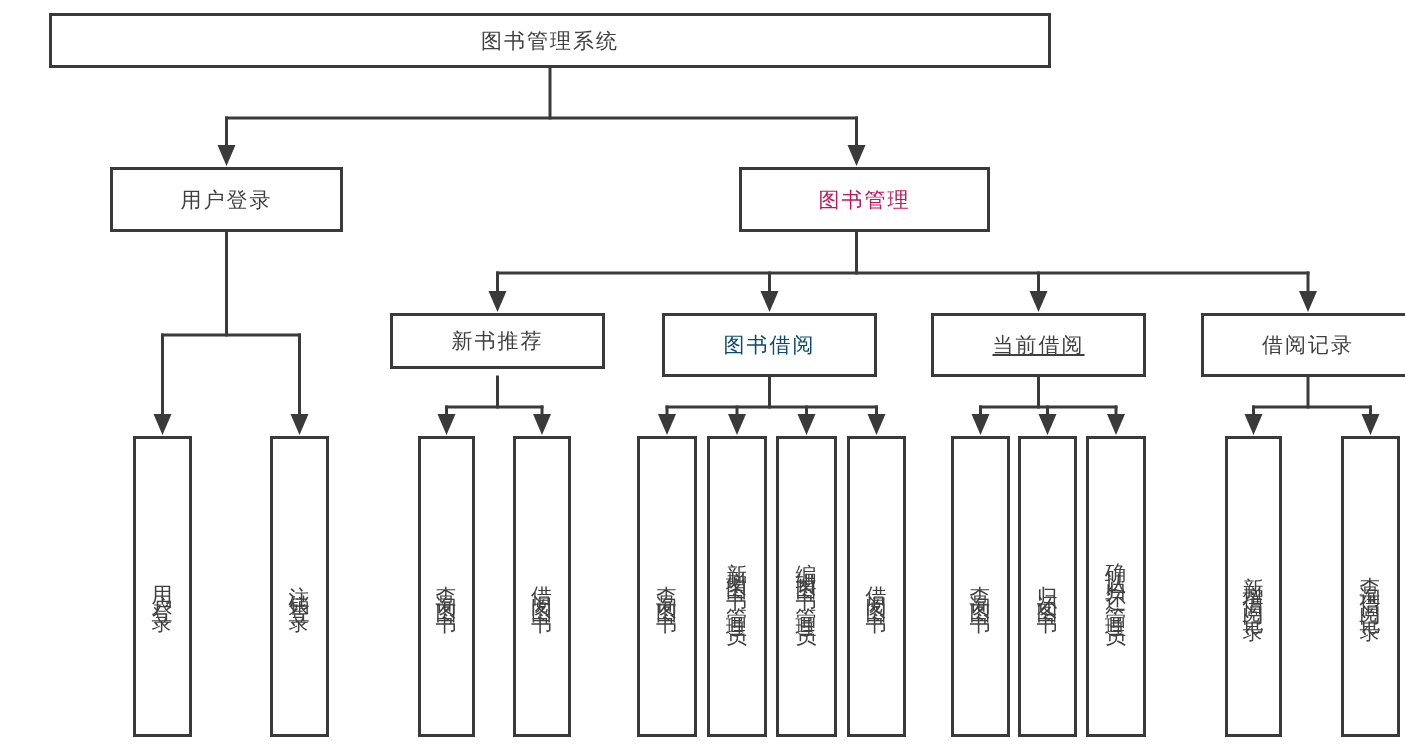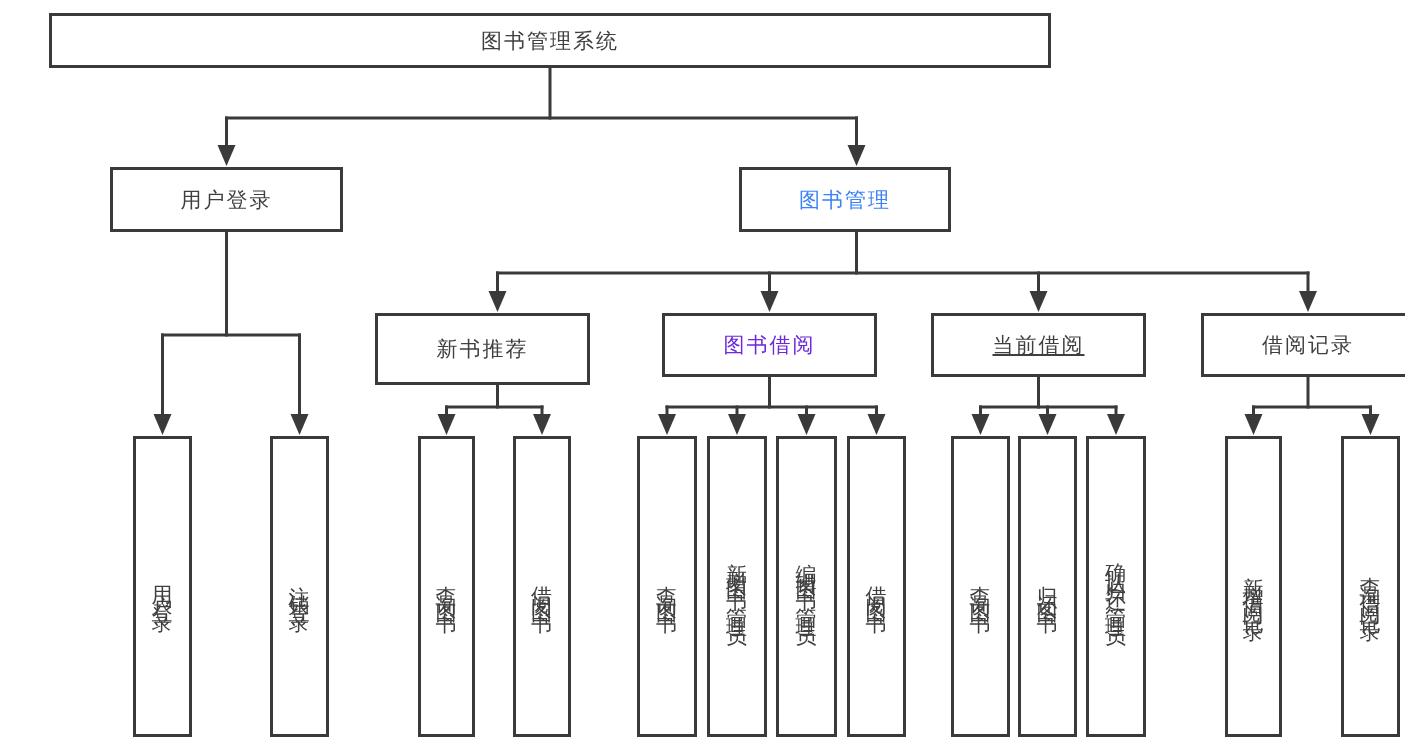--- a/index.html
+++ b/index.html
@@ -113,23 +113,23 @@
       <line x1="1280" y1="377" x2="1280" y2="407" stroke="#3a3a3a" stroke-width="3" stroke-linecap="square"></line>
       <line x1="1225.5" y1="407" x2="1342.5" y2="407" stroke="#3a3a3a" stroke-width="3" stroke-linecap="square"></line>
       <line x1="1225.5" y1="407" x2="1225.5" y2="417" stroke="#3a3a3a" stroke-width="3" stroke-linecap="square"></line>
       <polygon points="1216.5,414 1234.5,414 1225.5,435" fill="#3a3a3a"></polygon>
       <line x1="1342.5" y1="407" x2="1342.5" y2="417" stroke="#3a3a3a" stroke-width="3" stroke-linecap="square"></line>
       <polygon points="1333.5,414 1351.5,414 1342.5,435" fill="#3a3a3a"></polygon>
     </svg>
   <div id="nodes-layer">
       <div class="node horiz" style="left: 21px; top: 13px; width: 1002px; height: 55px; border-color: rgb(58, 58, 58); color: rgb(63, 63, 63);">图书管理系统</div>
       <div class="node horiz" style="left: 82px; top: 167px; width: 233px; height: 65px; border-color: rgb(58, 58, 58); color: rgb(63, 63, 63);">用户登录</div>
-      <div class="node horiz" style="left: 711px; top: 167px; width: 212px; height: 65px; border-color: rgb(58, 58, 58); color: #3b82f6;">图书管理</div>
-      <div class="node horiz" style="left: 347px; top: 313px; width: 215px; height: 72px; border-color: rgb(58, 58, 58); color: rgb(63, 63, 63);">新书推荐</div>
-      <div class="node horiz" style="left: 634px; top: 313px; width: 215px; height: 64px; border-color: rgb(58, 58, 58); color: #6d28d9;">图书借阅</div>
+      <div class="node horiz" style="left: 711px; top: 167px; width: 251px; height: 65px; border-color: rgb(58, 58, 58); color: #be185d;">图书管理</div>
+      <div class="node horiz" style="left: 362px; top: 313px; width: 215px; height: 56px; border-color: rgb(58, 58, 58); color: rgb(63, 63, 63);">新书推荐</div>
+      <div class="node horiz" style="left: 634px; top: 313px; width: 215px; height: 64px; border-color: rgb(58, 58, 58); color: #0c4a6e;">图书借阅</div>
       <div class="node horiz" style="left: 903px; top: 313px; width: 215px; height: 64px; border-color: rgb(58, 58, 58); color: rgb(63, 63, 63); text-decoration: underline;">当前借阅</div>
       <div class="node horiz" style="left: 1173px; top: 313px; width: 214px; height: 64px; border-color: rgb(58, 58, 58); color: rgb(63, 63, 63);">借阅记录</div>
       <div class="node vert" style="left: 105px; top: 436px; width: 59px; height: 301px; border-color: rgb(58, 58, 58); color: rgb(63, 63, 63);">
         <span class="vtext">用户登录</span>
       </div>
       <div class="node vert" style="left: 242px; top: 436px; width: 59px; height: 301px; border-color: rgb(58, 58, 58); color: rgb(63, 63, 63);">
         <span class="vtext">注销登录</span>
       </div>
       <div class="node vert" style="left: 390px; top: 436px; width: 57px; height: 301px; border-color: rgb(58, 58, 58); color: rgb(63, 63, 63);">
         <span class="vtext">查询图书</span>

